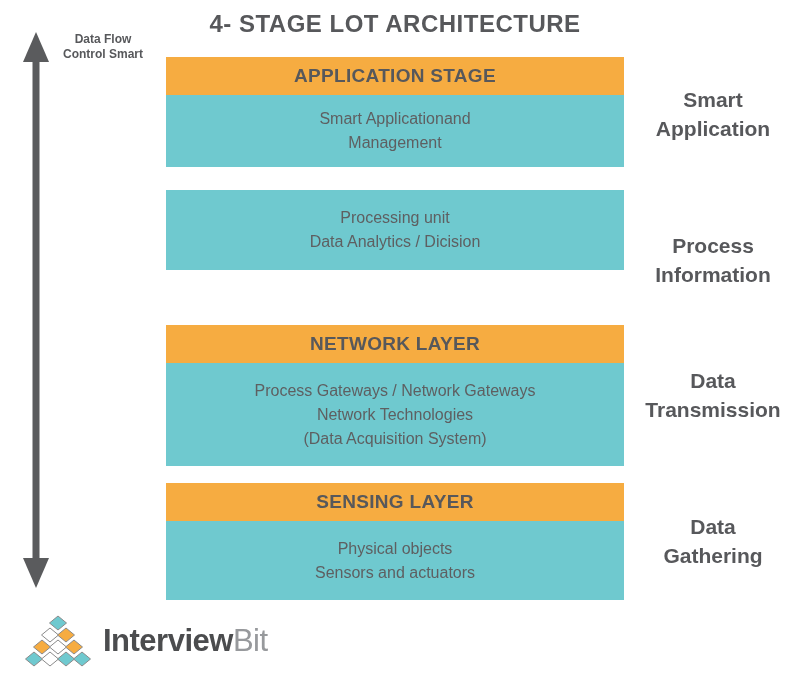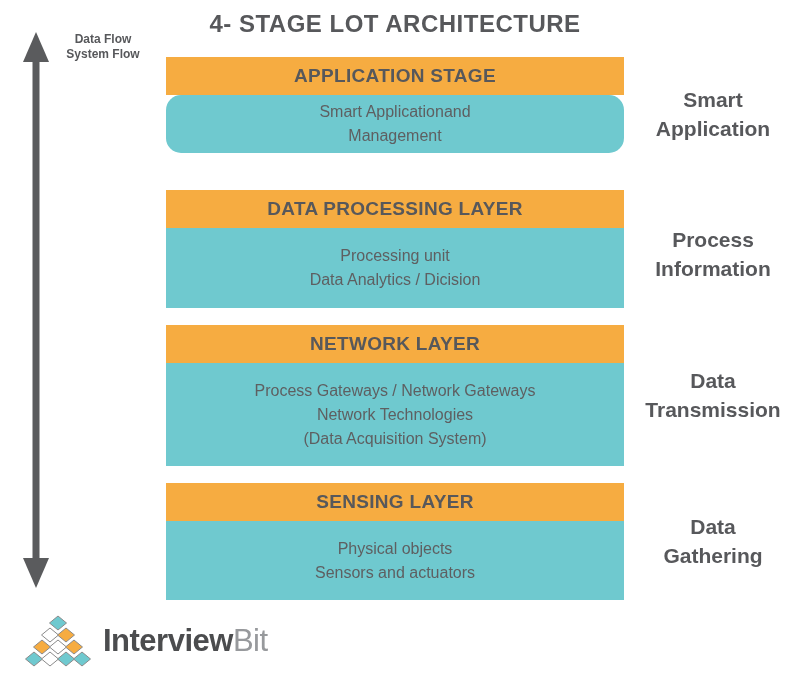--- a/index.html
+++ b/index.html
@@ -84,41 +84,40 @@
   <div class="title">4- STAGE LOT ARCHITECTURE</div>
 
   <svg class="arrow-svg" width="36" height="556" viewBox="0 0 36 556">
     <rect class="arrow-fill" x="14.5" y="26" width="7" height="504"></rect>
     <polygon class="arrow-fill" points="18,0 5,30 31,30"></polygon>
     <polygon class="arrow-fill" points="18,556 5,526 31,526"></polygon>
   </svg>
 
   <div class="flow-label">
     <div>Data Flow</div>
-    <div>System Flow</div>
+    <div>Control Smart</div>
   </div>
 
   <div class="layer" style="top:57px;">
     <div class="layer-header">APPLICATION STAGE</div>
-    <div class="layer-body" style="height:58px;border-radius:15px;">
+    <div class="layer-body" style="height:72px;">
       <div>Smart Applicationand</div>
       <div>Management</div>
     </div>
   </div>
   <div class="side-label" style="top:57px; height:116px;">Smart
 Application</div>
 
   <div class="layer" style="top:190px;">
-    <div class="layer-header">DATA PROCESSING LAYER</div>
     <div class="layer-body" style="height:80px;">
       <div>Processing unit</div>
       <div>Data Analytics / Dicision</div>
     </div>
   </div>
-  <div class="side-label" style="top:196px; height:118px;">Process
+  <div class="side-label" style="top:202px; height:118px;">Process
 Information</div>
 
   <div class="layer" style="top:325px;">
     <div class="layer-header">NETWORK LAYER</div>
     <div class="layer-body" style="height:103px;">
       <div>Process Gateways / Network Gateways</div>
       <div>Network Technologies</div>
       <div>(Data Acquisition System)</div>
     </div>
   </div>

